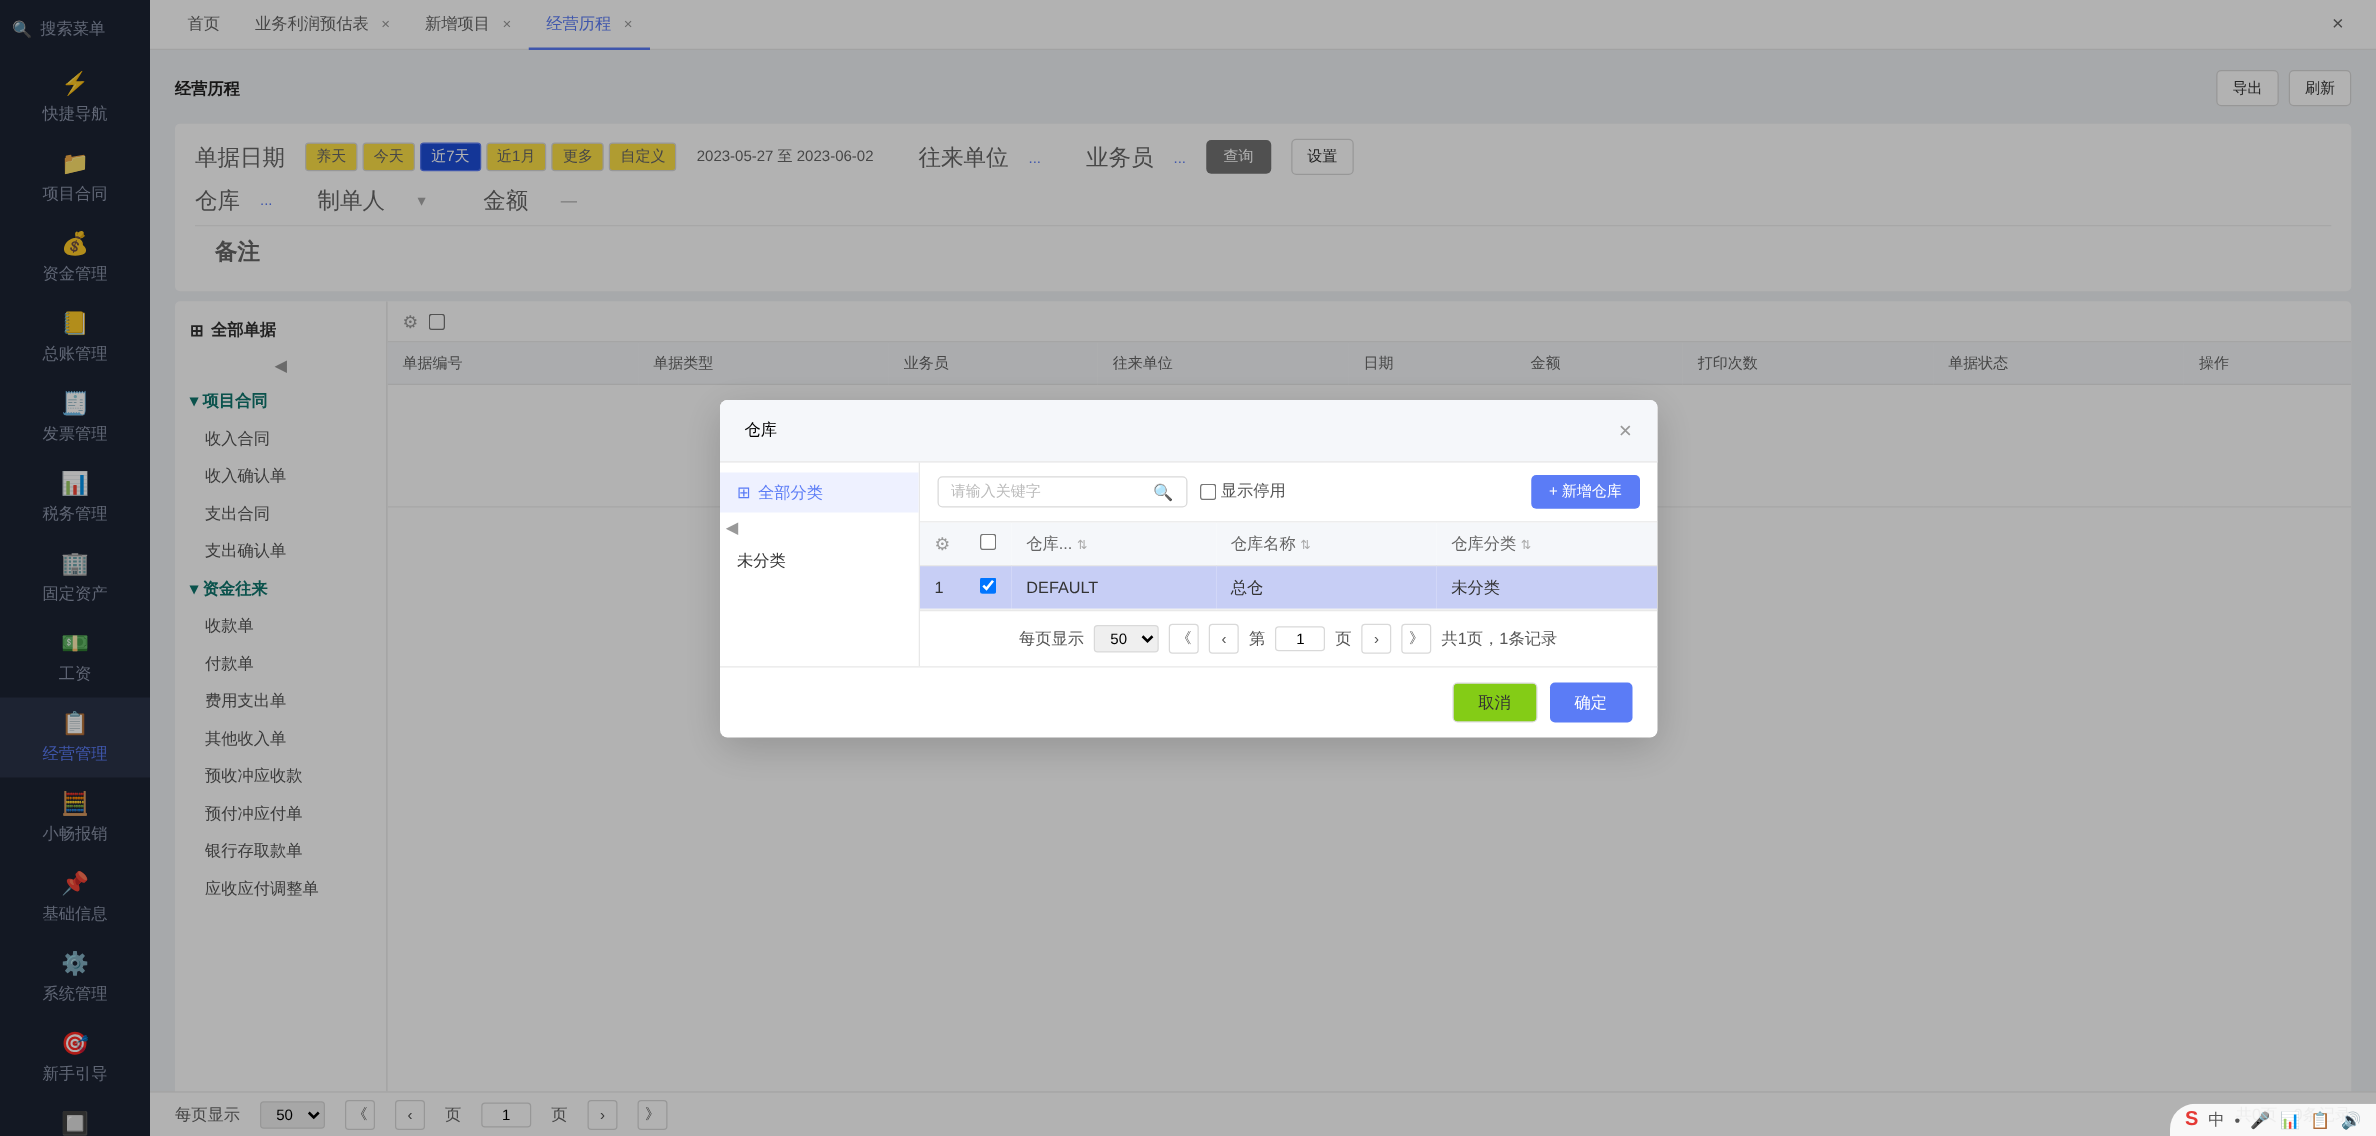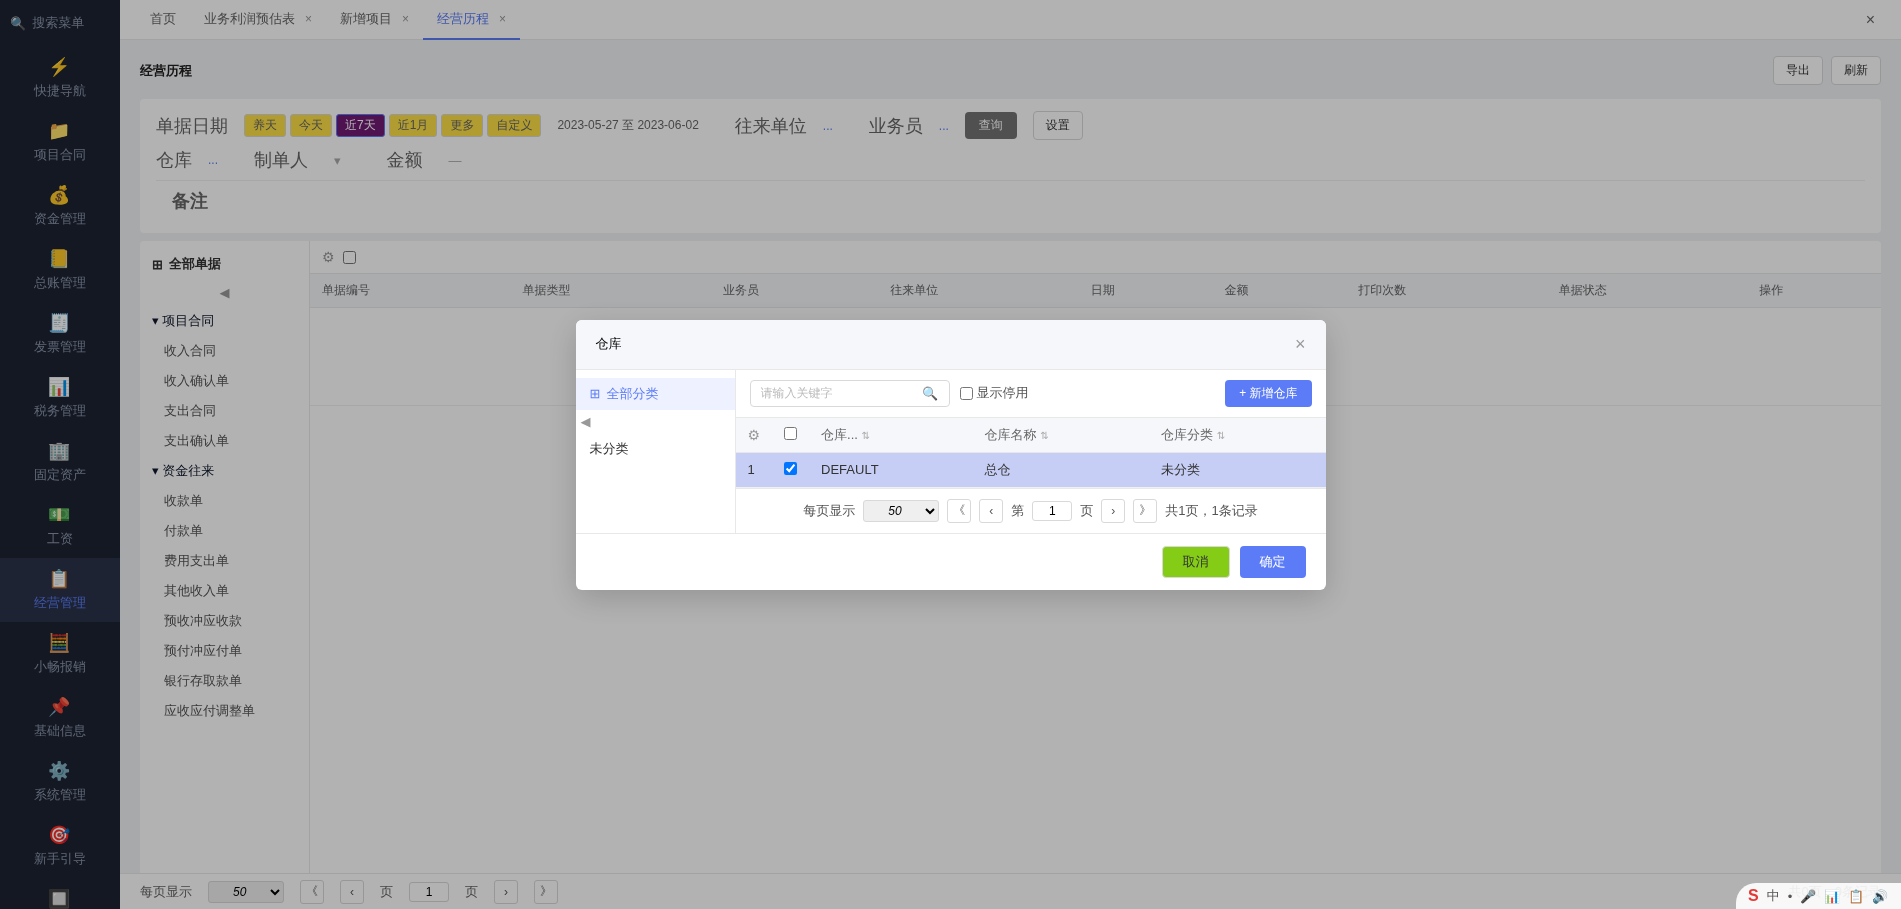--- a/index.html
+++ b/index.html
@@ -134,21 +134,21 @@
     .filter-date-btns { display: flex; gap: 4px; }
     .date-btn {
       padding: 2px 8px;
       border: 1px solid #d9d9d9;
       background: #fde047;
       border-radius: 3px;
       cursor: pointer;
       font-size: 12px;
       color: #666;
     }
-    .date-btn.active { background: #701a75; color: #fff; border-color: #5b7cf6; }
+    .date-btn.active { background: #1d4ed8; color: #fff; border-color: #5b7cf6; }
     .filter-date-range { color: #666; font-size: 12px; }
     .filter-more { color: #5b7cf6; cursor: pointer; font-size: 12px; }
 
     
     .content-area {
       display: flex;
       gap: 0;
       background: #fff;
       border-radius: 4px;
       overflow: hidden;
@@ -172,22 +172,22 @@
     .left-panel-item {
       padding: 6px 12px 6px 24px;
       cursor: pointer;
       color: #555;
       display: flex;
       align-items: center;
       gap: 4px;
     }
     .left-panel-section {
       padding: 6px 12px;
-      color: #0f172a;
-      font-weight: 400;
+      color: #0f766e;
+      font-weight: 700;
       display: flex;
       align-items: center;
       gap: 4px;
       cursor: pointer;
     }
     .collapse-btn {
       display: flex;
       align-items: center;
       justify-content: center;
       padding: 6px;
@@ -296,20 +296,21 @@
     .modal-right {
       flex: 1;
       display: flex;
       flex-direction: column;
       overflow: hidden;
     }
     .modal-toolbar {
       padding: 10px 14px;
       border-bottom: 1px solid #e8e8e8;
       display: flex;
+      align-items: center;
       gap: 10px;
     }
     .modal-search {
       border: 1px solid #d9d9d9;
       border-radius: 4px;
       padding: 4px 10px;
       width: 200px;
       font-size: 12px;
       display: flex;
       align-items: center;
@@ -399,23 +400,22 @@
       width: 40px;
       border: 1px solid #d9d9d9;
       border-radius: 3px;
       padding: 2px 6px;
       text-align: center;
       font-size: 12px;
     }
     .per-page-select {
       border: 1px solid #d9d9d9;
       border-radius: 3px;
-      padding: 2px 20px;
-      font-size: 12px;
-      font-style: italic;
+      padding: 2px 8px;
+      font-size: 12px;
     }
 
     
     .modal-actions {
       padding: 12px 20px;
       display: flex;
       justify-content: flex-end;
       gap: 10px;
       border-top: 1px solid #e8e8e8;
     }

